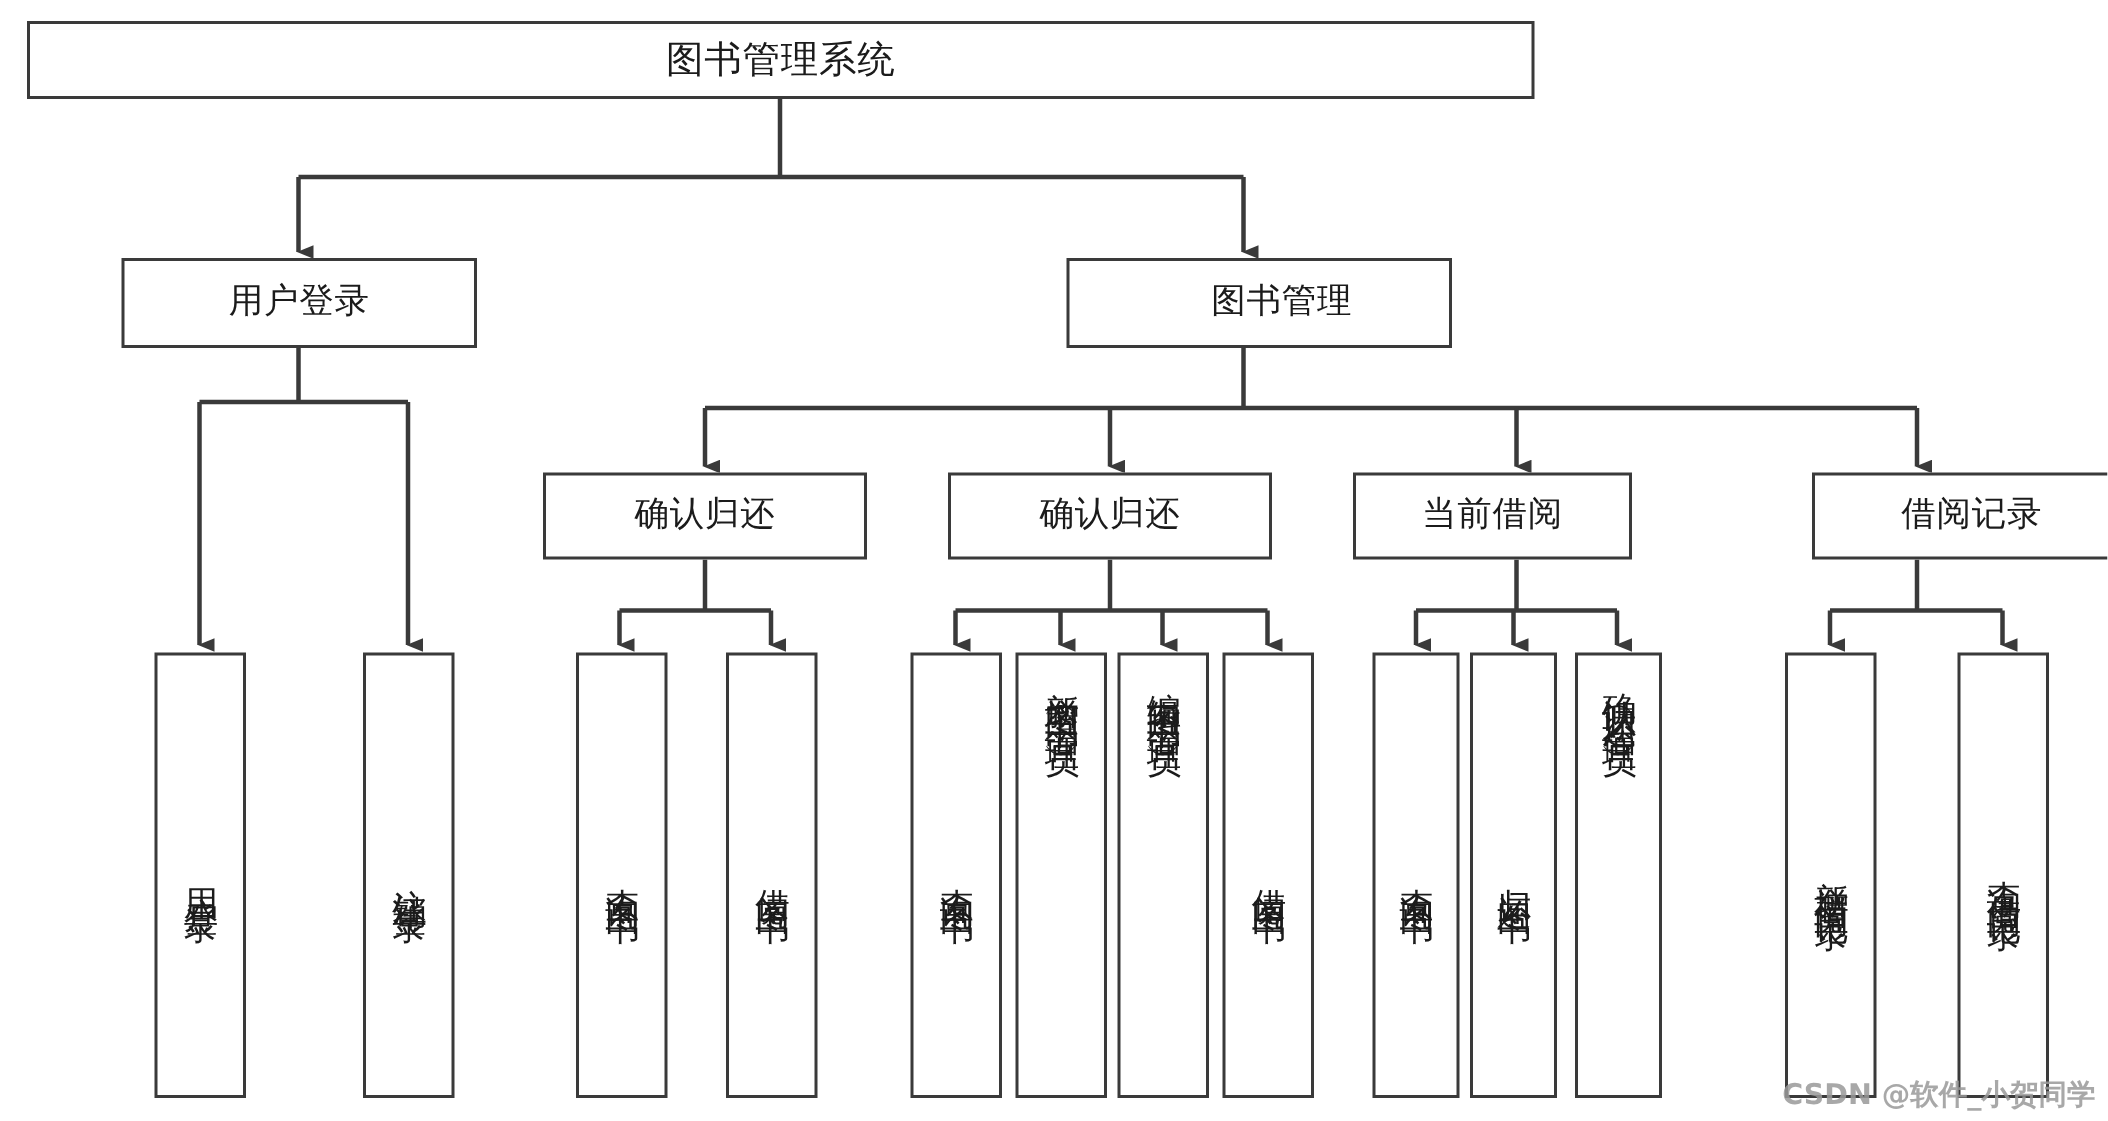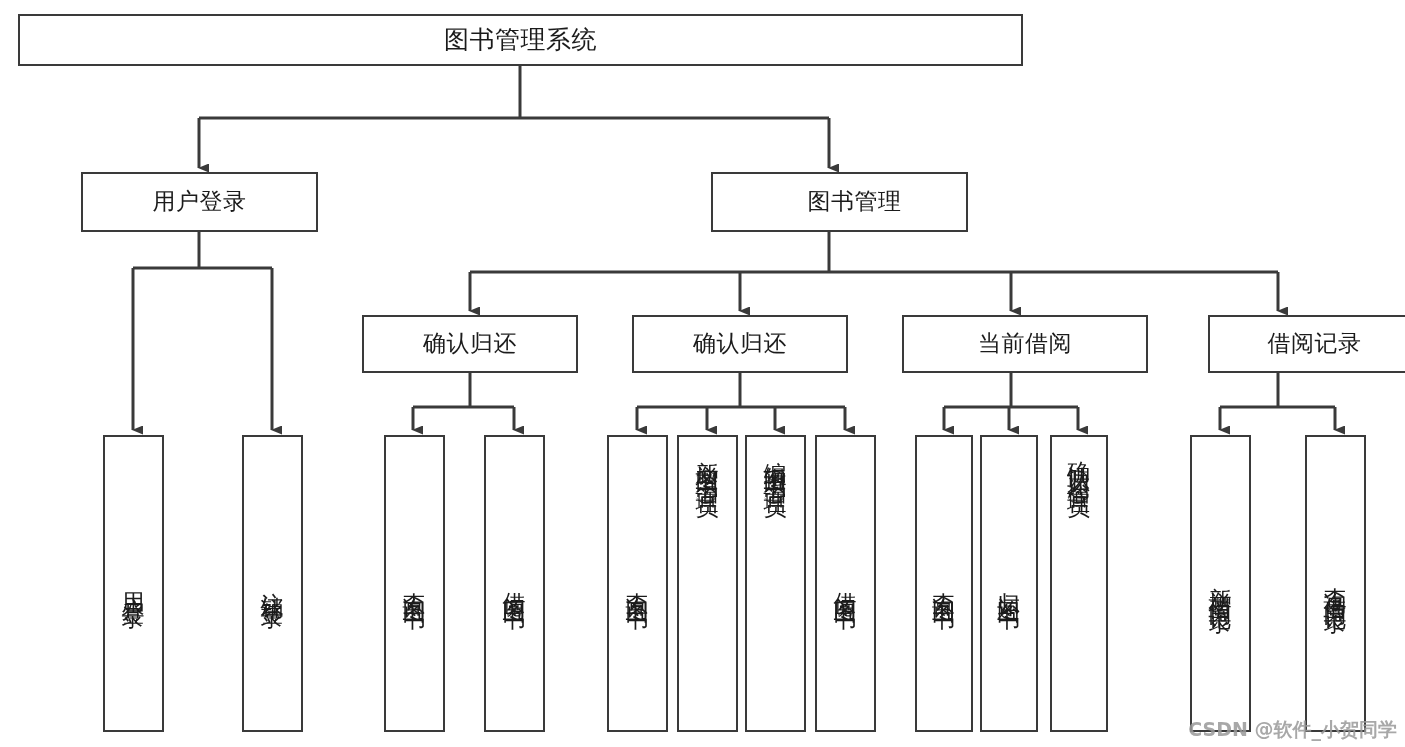--- a/index.html
+++ b/index.html
@@ -134,21 +134,21 @@
   <div class="node-box" style="left:711px; top:172px; width:257px; height:60px;padding-left:30px;">
     <span class="node-label-h">图书管理</span>
   </div>
 
   <div class="node-box" style="left:362px; top:315px; width:216px; height:58px;">
     <span class="node-label-h">确认归还</span>
   </div>
   <div class="node-box" style="left:632px; top:315px; width:216px; height:58px;">
     <span class="node-label-h">确认归还</span>
   </div>
-  <div class="node-box" style="left:902px; top:315px; width:246px; height:58px;">
+  <div class="node-box" style="left:902px; top:315px; width:186px; height:58px;">
     <span class="node-label-h">当前借阅</span>
   </div>
   <div class="node-box" style="left:1208px; top:315px; width:213px; height:58px;">
     <span class="node-label-h">借阅记录</span>
   </div>
 
   <div class="node-box" style="left:103px; top:435px; width:61px; height:297px; align-items:center;">
     <span class="node-label-v">用户登录</span>
   </div>
   <div class="node-box" style="left:242px; top:435px; width:61px; height:297px;">

